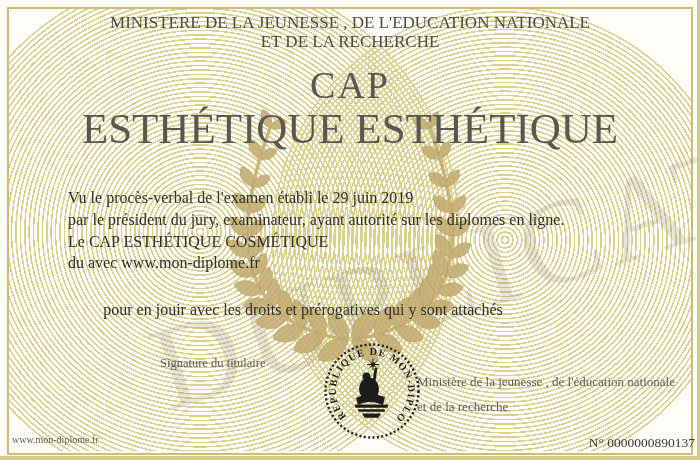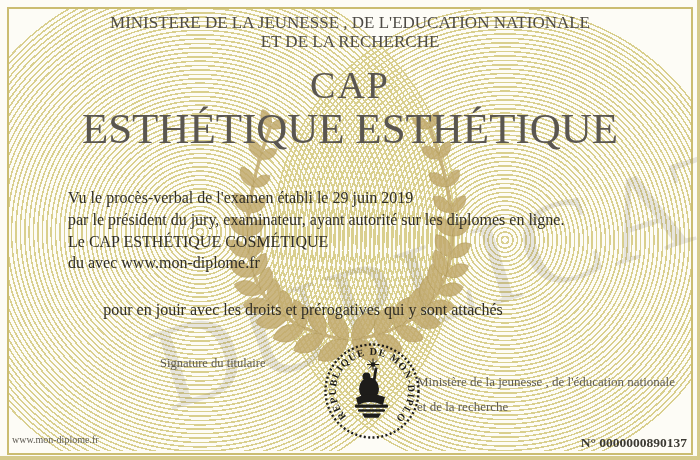--- a/index.html
+++ b/index.html
@@ -40,22 +40,22 @@
   .rights {
     position:absolute; left:70px; top:301px; width:466px; text-align:center; z-index:4;
     font-size:16px; color:var(--body-text);
   }
   .signature { position:absolute; left:160px; top:356px; z-index:4;
     font-size:12.5px; color:var(--muted-text); }
   .ministry { position:absolute; left:417px; top:369px; z-index:4;
     font-size:13px; line-height:25px; color:var(--muted-text); }
   .website { position:absolute; left:12px; top:434px; z-index:4;
     font-size:10px; color:var(--muted-text);font-family:Liberation Serif, serif; }
-  .serial { position:absolute; right:13px; top:435px; z-index:4;
-    font-size:13.5px; color:var(--serial-text);font-weight:bold; }
+  .serial { position:absolute; right:5px; top:435px; z-index:4;
+    font-size:13.5px; color:var(--serial-text); }
   .seal-svg { position:absolute; left:322px; top:341px; z-index:5; }
   .edge-right  { position:absolute; right:0; top:0; width:3px; height:100%;
     background:var(--edge-strip); z-index:6; }
   .edge-bottom { position:absolute; left:0; bottom:0; width:100%; height:4px;
     background:var(--edge-strip); z-index:6; }
 </style>
 </head>
 <body style="--pattern-ring: #d9cf8e; --frame-border: #cbbd72; --edge-strip: #d5ca8c; --header-text: #4d4a45; --title-text: #5a5650; --body-text: #2f2d26; --muted-text: #5d5a52; --serial-text: #3c3a33; --wreath: #c2aa6e; --seal-ink: #1d1c1a; --watermark: rgba(125,120,110,0.18);">
 
 <div class="frame"></div>

